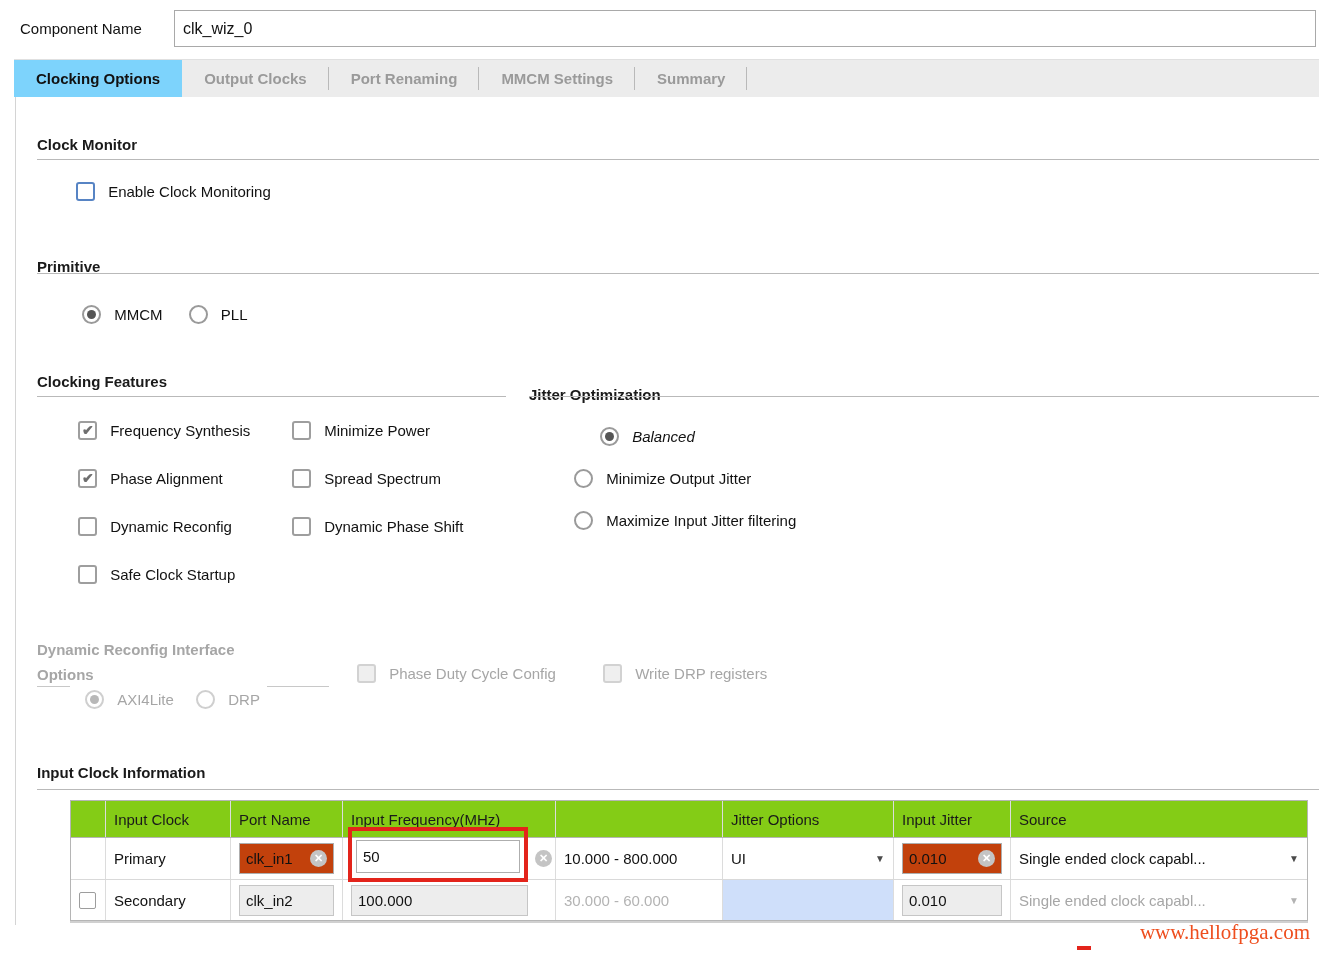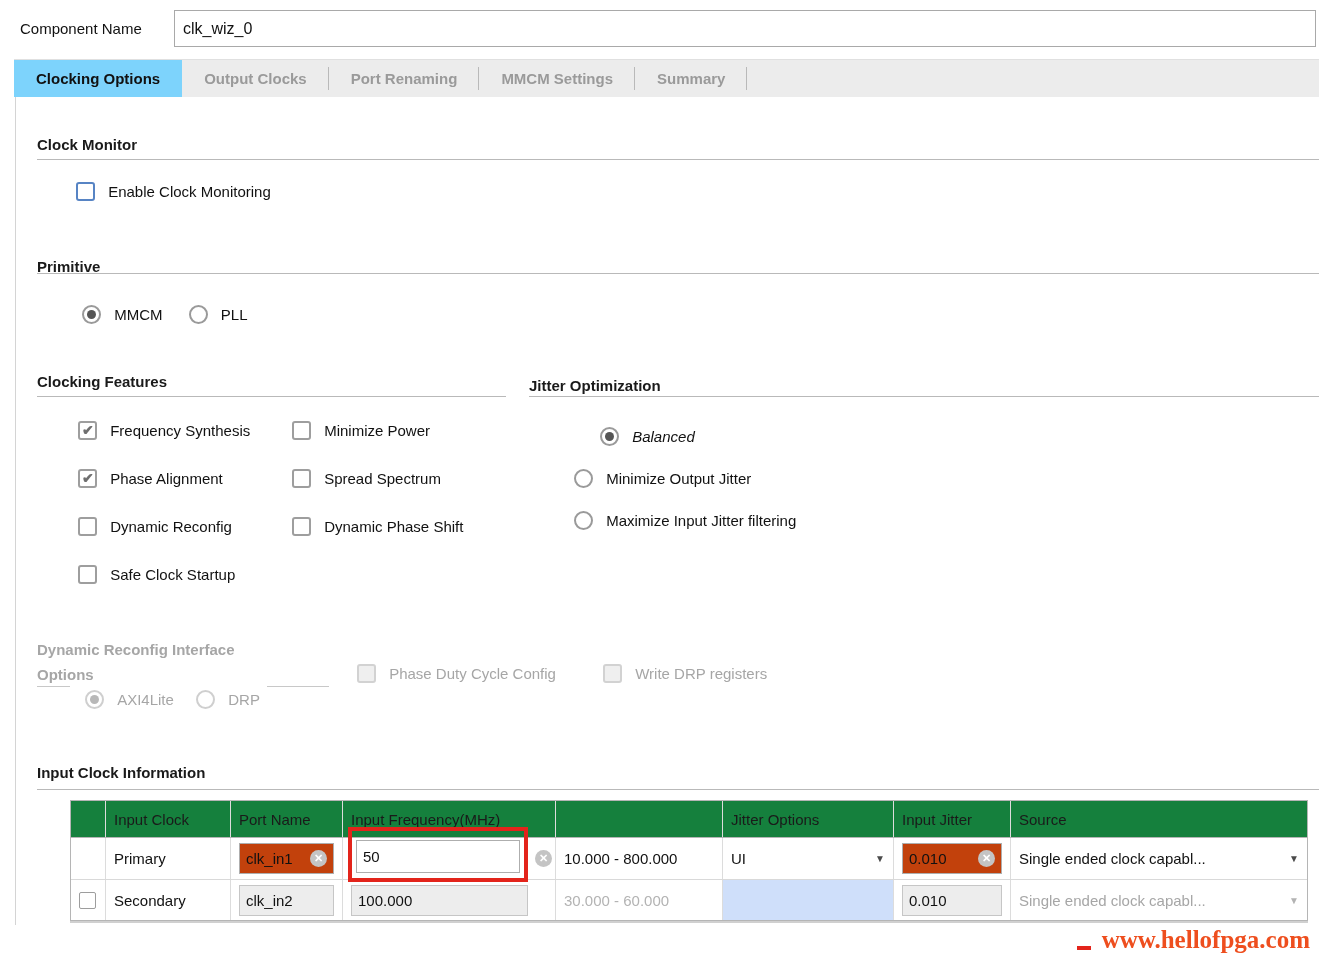--- a/index.html
+++ b/index.html
@@ -48,21 +48,21 @@
   .rb.dis { border-color:#cfcfcf; }
   .rb.dis.sel::after { background:#b8b8b8; }
 
   .opt-label { vertical-align:middle; margin-left:9px; font-size:15px; }
 
   
   .tbl { position:absolute; left:54px; top:703px; width:1238px;
     border:1px solid #b5b5b5; background:#fff;
     box-shadow:0 2px 0 rgba(150,150,150,.45); }
   .tr { display:grid; grid-template-columns:35px 125px 112px 213px 167px 171px 117px 1fr; }
-  .tr.head { background:#15803d; height:37px; border-bottom:1px solid #b5b5b5; }
+  .tr.head { background:#84cc16; height:37px; border-bottom:1px solid #b5b5b5; }
   .tr.body { height:41px; }
   .tr.body + .tr.body { border-top:1px solid #d9d9d9; }
   .td { display:flex; align-items:center; padding:0 8px; position:relative;
     border-right:1px solid #dcdcdc; overflow:visible; }
   .td:last-child { border-right:none; }
   .tr.head .td { font-size:15px; color:#1a1a1a; }
   .cell-input { height:31px; border:1px solid #aeaeae; background:#c2410c; width:100%;
     display:flex; align-items:center; padding:0 6px; font-size:15px; position:relative; }
   .cell-input.dis { background:#ededed; border-color:#c6c6c6; }
   .clear-ic { width:17px; height:17px; border-radius:50%; background:#c4c4c4; color:#fff;
@@ -73,22 +73,22 @@
   .red-wrap { position:absolute; left:5px; right:27px; top:-11px; bottom:-3px;
     border:4px solid #e3241b; padding:8px 4px 4px 4px; display:flex; align-items:center; z-index:3; }
   .red-wrap .cell-input { background:#fff; }
   .blue-cell { background:#cfdffa; }
   .range-dim { color:#b3b3b3; }
   .src-txt { white-space:nowrap; overflow:hidden; text-overflow:ellipsis; }
 
   .tbl-cb { width:17px; height:17px; border:1px solid #9d9d9d; border-radius:2px; background:#fff; }
 
   
-  .watermark { position:absolute; right:9px; bottom:1px;
-    font-family:"Liberation Serif", serif; font-size:25px;font-weight:bold; }
+  .watermark { position:absolute; right:9px; bottom:10px;
+    font-family:"Liberation Serif", serif; font-size:21px; }
   .red-dash { position:absolute; left:1077px; top:946px; width:14px; height:4px; background:#e3241b; }
 </style>
 </head>
 <body>
 
 <div class="top-row">
   <span class="comp-label">Component Name</span>
   <input class="comp-input" value="clk_wiz_0" style="">
 </div>
 
@@ -143,21 +143,21 @@
   </div>
   <div class="abs" style="left:276px; top:419px;">
     <span class="cb"></span>
     <span class="opt-label">Dynamic Phase Shift</span>
   </div>
   <div class="abs" style="left:62px; top:467px;">
     <span class="cb"></span>
     <span class="opt-label">Safe Clock Startup</span>
   </div>
 
-  <div class="abs sec-title" style="left:513px; top:280px;">Jitter Optimization</div>
+  <div class="abs sec-title" style="left:513px; top:289px;">Jitter Optimization</div>
   <div class="abs sec-rule" style="left:513px; top:299px; width:791px;"></div>
 
   <div class="abs" style="left:584px; top:329px;font-style:italic;">
     <span class="rb sel"></span>
     <span class="opt-label">Balanced</span>
   </div>
   <div class="abs" style="left:558px; top:371px;">
     <span class="rb"></span>
     <span class="opt-label">Minimize Output Jitter</span>
   </div>

